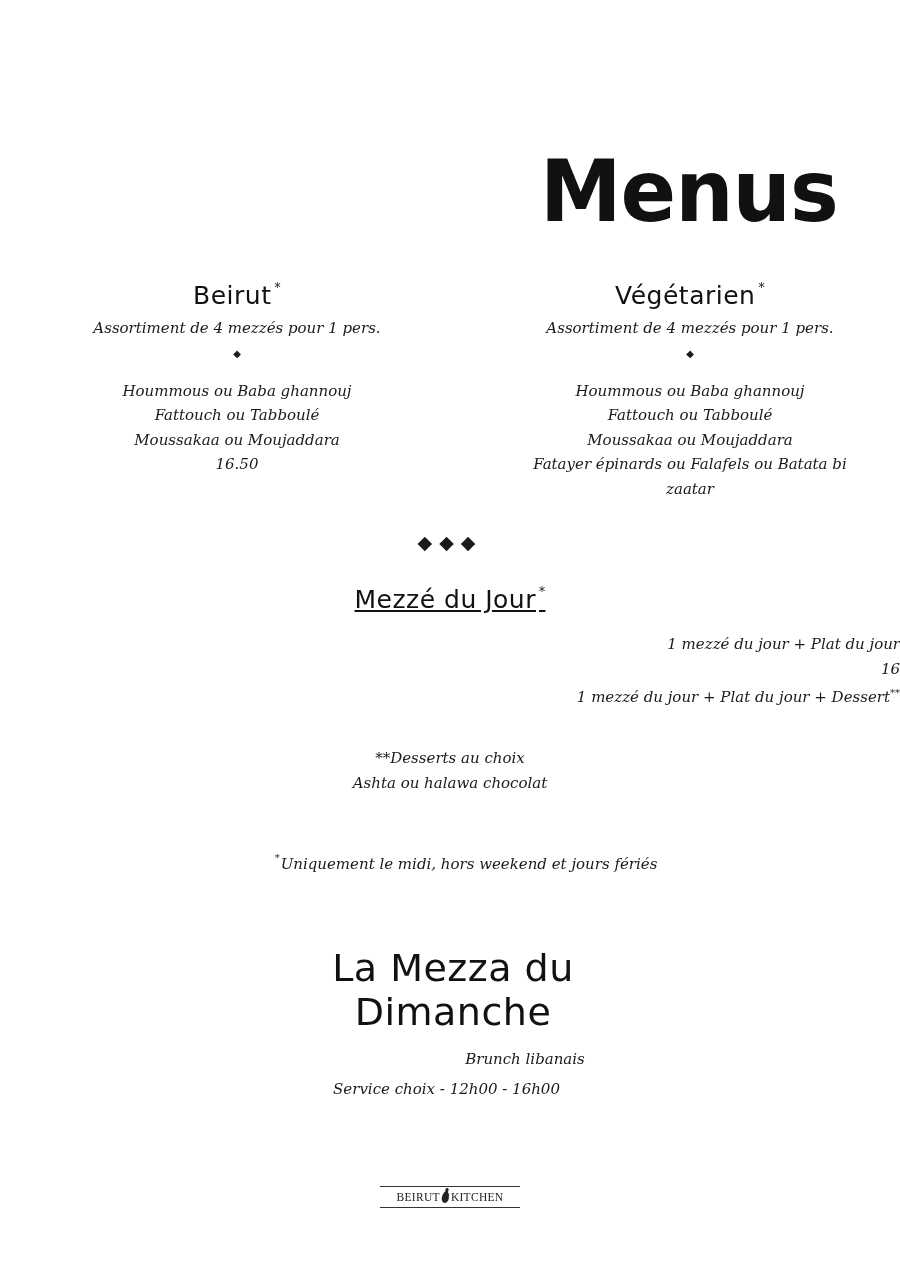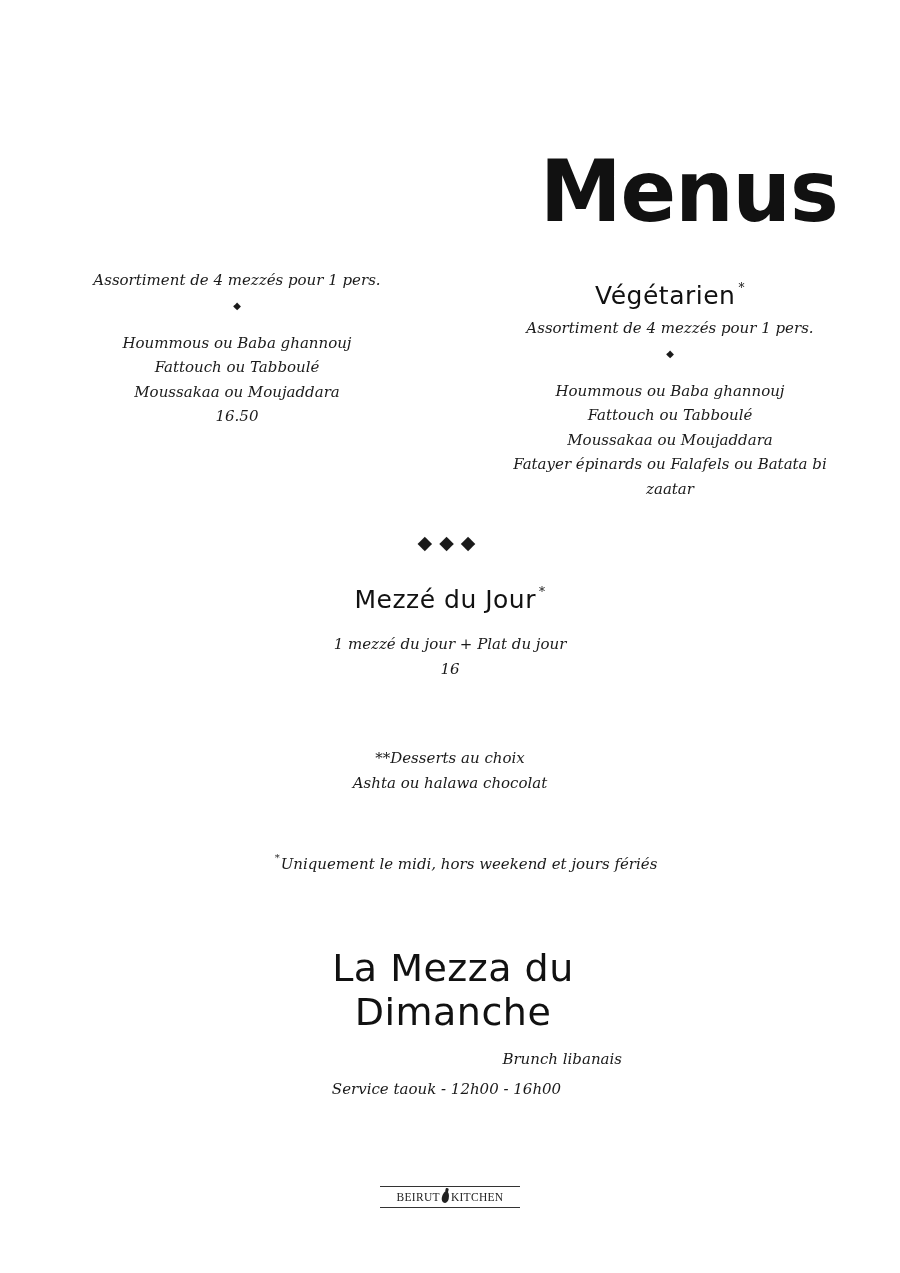--- a/index.html
+++ b/index.html
@@ -6,54 +6,55 @@
     body { width: 900px; height: 1273px; position: relative; overflow: hidden; color: #1a1a1a; }
     .serif { font-family: "DejaVu Serif", "Liberation Serif", serif; font-style: italic; }
     .deco { font-family: "DejaVu Sans", sans-serif; font-weight: normal; color: #111; letter-spacing: 0.5px; }
     .abs { position: absolute; }
     .center { text-align: center; }
 
     .title-menus { left: 540px; top: 82px; width: 260px; font-size: 82px; line-height: 110px; font-family: "DejaVu Sans", sans-serif; font-weight: 600; letter-spacing: -1px; transform: scaleY(1.05); }
 
     .col { width: 360px; }
     .col-left { left: 57px; top: 268px; }
-    .col-right { left: 475px; top: 268px; width: 390px; }
+    .col-right { left: 495px; top: 268px; width: 390px; }
 
     .sec-title { font-size: 25px; line-height: 40px; }
     .sec-title sup { font-size: 12px; vertical-align: 12px; margin-left: 3px; font-family: "DejaVu Serif", serif; }
     .line { font-size: 15px; line-height: 24.5px; }
     .diamond-small { font-size: 10px; line-height: 26px; height: 28px; }
     .gap { height: 10px; }
 
     .diamonds3 { left: 0; width: 900px; top: 528px; font-size: 19px; letter-spacing: 7px; line-height: 30px; }
     .mezze-block { left: 0; width: 900px; top: 570px; }
-    .mezze-title { font-size: 25px; line-height: 44px; }
+    .mezze-title { font-size: 25px; line-height: 44px; text-decoration: underline; }
     .mezze-title sup { font-size: 12px; vertical-align: 12px; margin-left: 3px; font-family: "DejaVu Serif", serif; }
     .mezze-lines { margin-top: 10px; }
-    .mezze-lines .line { line-height: 24.5px; }
+    .mezze-lines .line { line-height: 24.5px; text-align: right; }
     .mezze-lines sup { font-size: 10px; vertical-align: 6px; font-style: normal; }
 
     .desserts { left: 0; width: 900px; top: 746px; }
     .footnote { left: 16px; width: 900px; top: 846px; }
     .footnote sup { font-size: 10px; vertical-align: 8px; font-style: normal; margin-right: 1px; }
 
     .dimanche { left: 283px; top: 946px; width: 340px; font-size: 38px; line-height: 44px; }
-    .brunch { left: 452px; top: 1048px; width: 170px; text-align: right; font-size: 15px; line-height: 22px; }
+    .brunch { left: 440px; top: 1048px; width: 170px; text-align: center; font-size: 15px; line-height: 22px; }
     .service { left: 0; width: 893px; top: 1077px; text-align: center; font-size: 15px; line-height: 24px; }
 
     .logo { left: 380px; top: 1186px; width: 140px; height: 20px; display: flex; align-items: center; justify-content: center; border-top: 1.5px solid #333; border-bottom: 1.5px solid #333; font-family: "Liberation Serif", serif; font-size: 11.5px; letter-spacing: 0.3px; color: #222; line-height: 14px; }
     .logo .eggplant { display: inline-block; width: 7px; height: 12px; background: #222; border-radius: 50% 50% 50% 50% / 60% 60% 40% 40%; margin: 0 2px; transform: rotate(12deg); position: relative; }
     .logo .eggplant::before { content: ""; position: absolute; top: -3px; left: 2px; width: 3px; height: 4px; background: #222; border-radius: 1px; }
   </style>
 </head>
 <body>
 
 <h1 class="abs title-menus deco">Menus</h1>
 
 <section class="abs col col-left center">
+  <div class="sec-title deco"><span>Beirut</span><sup>*</sup></div>
   <div class="line serif">Assortiment de 4 mezzés pour 1 pers.</div>
   <div class="diamond-small">◆</div>
   <div class="gap"></div>
   <div class="line serif">Hoummous ou Baba ghannouj</div>
   <div class="line serif">Fattouch ou Tabboulé</div>
   <div class="line serif">Moussakaa ou Moujaddara</div>
   <div class="line serif">16.50</div>
 </section>
 
 <section class="abs col col-right center">
@@ -68,31 +69,32 @@
   <div class="line serif">zaatar</div>
 </section>
 
 <div class="abs diamonds3 center">◆◆◆</div>
 
 <section class="abs mezze-block center">
   <div class="mezze-title deco"><span>Mezzé du Jour</span><sup>*</sup></div>
   <div class="mezze-lines">
     <div class="line serif">1 mezzé du jour  + Plat du jour</div>
     <div class="line serif">16</div>
+    <div class="line serif"><span>1 mezzé du jour  + Plat du jour + Dessert</span><sup>**</sup></div>
   </div>
 </section>
 
 <section class="abs desserts center">
   <div class="line serif">**Desserts au choix</div>
   <div class="line serif">Ashta ou halawa chocolat</div>
 </section>
 
 <div class="abs footnote center line serif"><sup>*</sup><span>Uniquement le midi, hors weekend et jours fériés</span></div>
 
 <div class="abs dimanche deco center">La Mezza du Dimanche</div>
 <div class="abs brunch serif">Brunch libanais</div>
-<div class="abs service serif">Service taouk - 12h00 - 16h00</div>
+<div class="abs service serif">Service choix - 12h00 - 16h00</div>
 
 <div class="abs logo">
   <span>BEIRUT</span>
   <span class="eggplant"></span>
   <span>KITCHEN</span>
 </div>
 
 </body></html>

